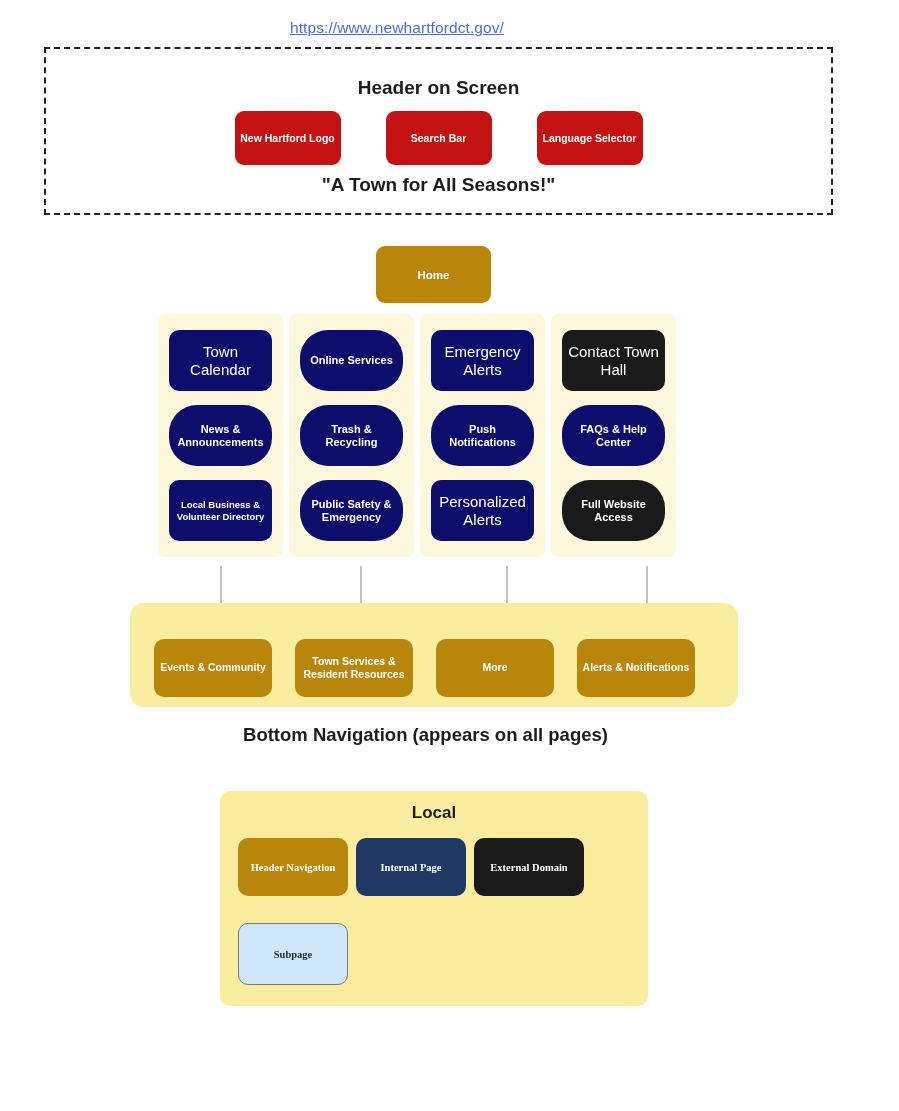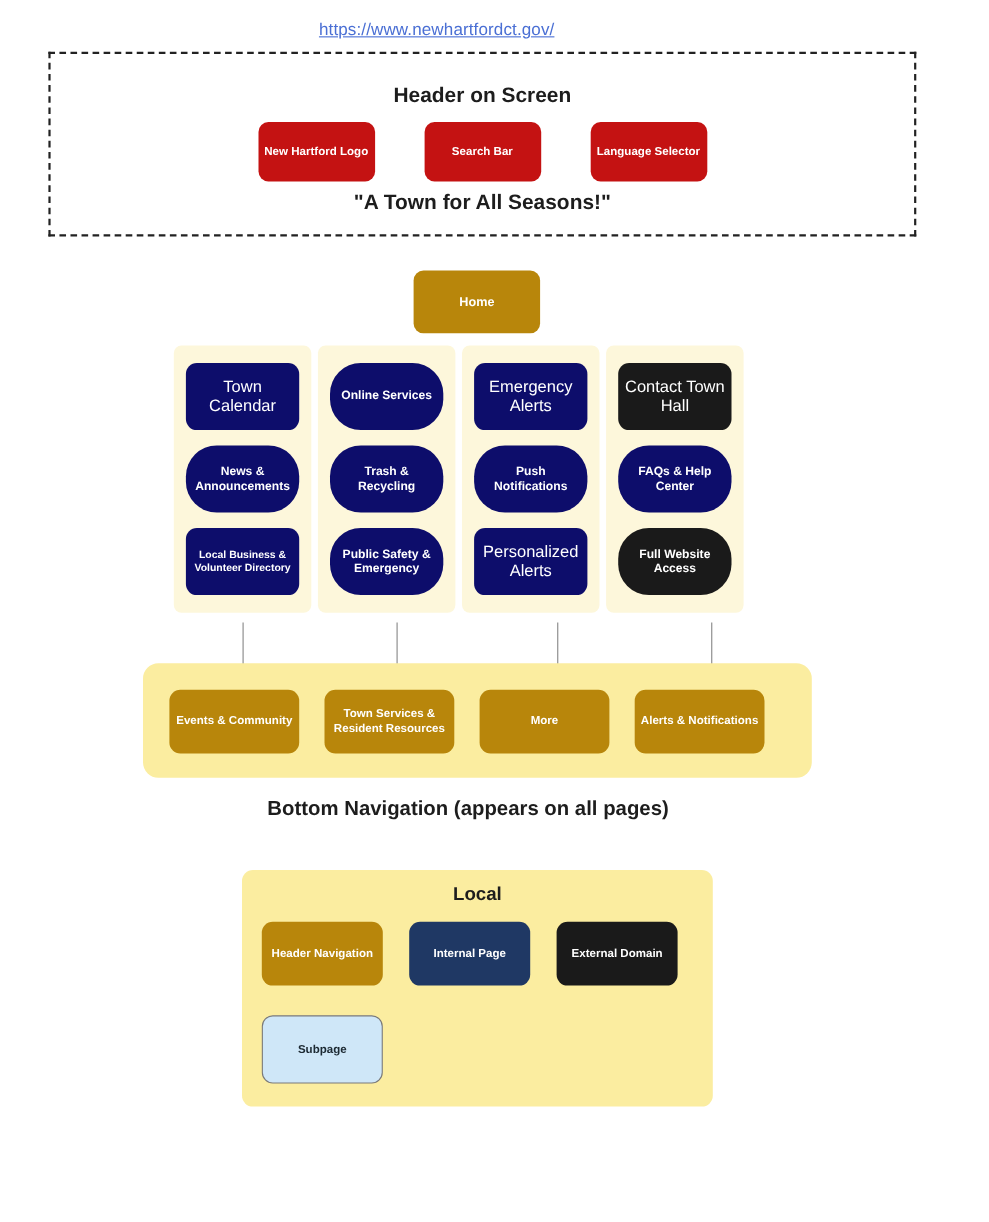--- a/index.html
+++ b/index.html
@@ -159,21 +159,21 @@
   .bottomnav-panel {
     position: absolute;
     left: 130px;
     top: 603px;
     width: 608px;
     height: 104px;
     background: #fbeda0;
     border-radius: 14px;
     display: flex;
     align-items: flex-start;
-    padding: 24px 24px;
+    padding: 36px 24px;
     box-sizing: border-box;
     gap: 23px;
   }
   .nav-chip {
     width: 118px;
     height: 58px;
     background: #b8860b;
     border-radius: 10px;
     display: flex;
     align-items: center;
@@ -218,21 +218,22 @@
     width: 100%;
     text-align: center;
     font-size: 17px;
     font-weight: bold;
     color: #1d1d1d;
   }
   .legend-row {
     position: absolute;
     left: 18px;
     display: flex;
-    gap: 24px;
+    gap: 8px;
+    font-family: Liberation Serif, serif;
   }
   .legend-row.r1 { top: 47px; }
   .legend-row.r2 { top: 132px; }
   .legend-chip {
     width: 110px;
     height: 58px;
     border-radius: 10px;
     display: flex;
     align-items: center;
     justify-content: center;

